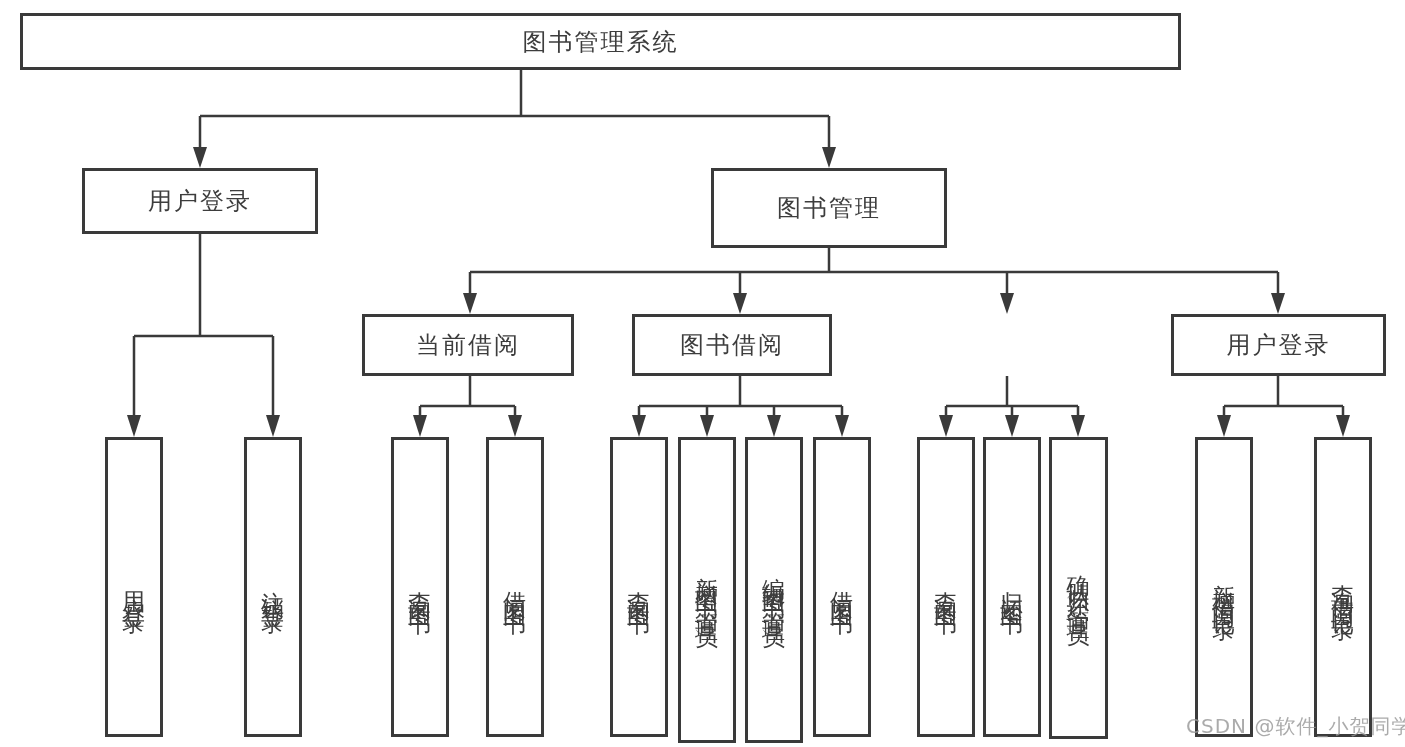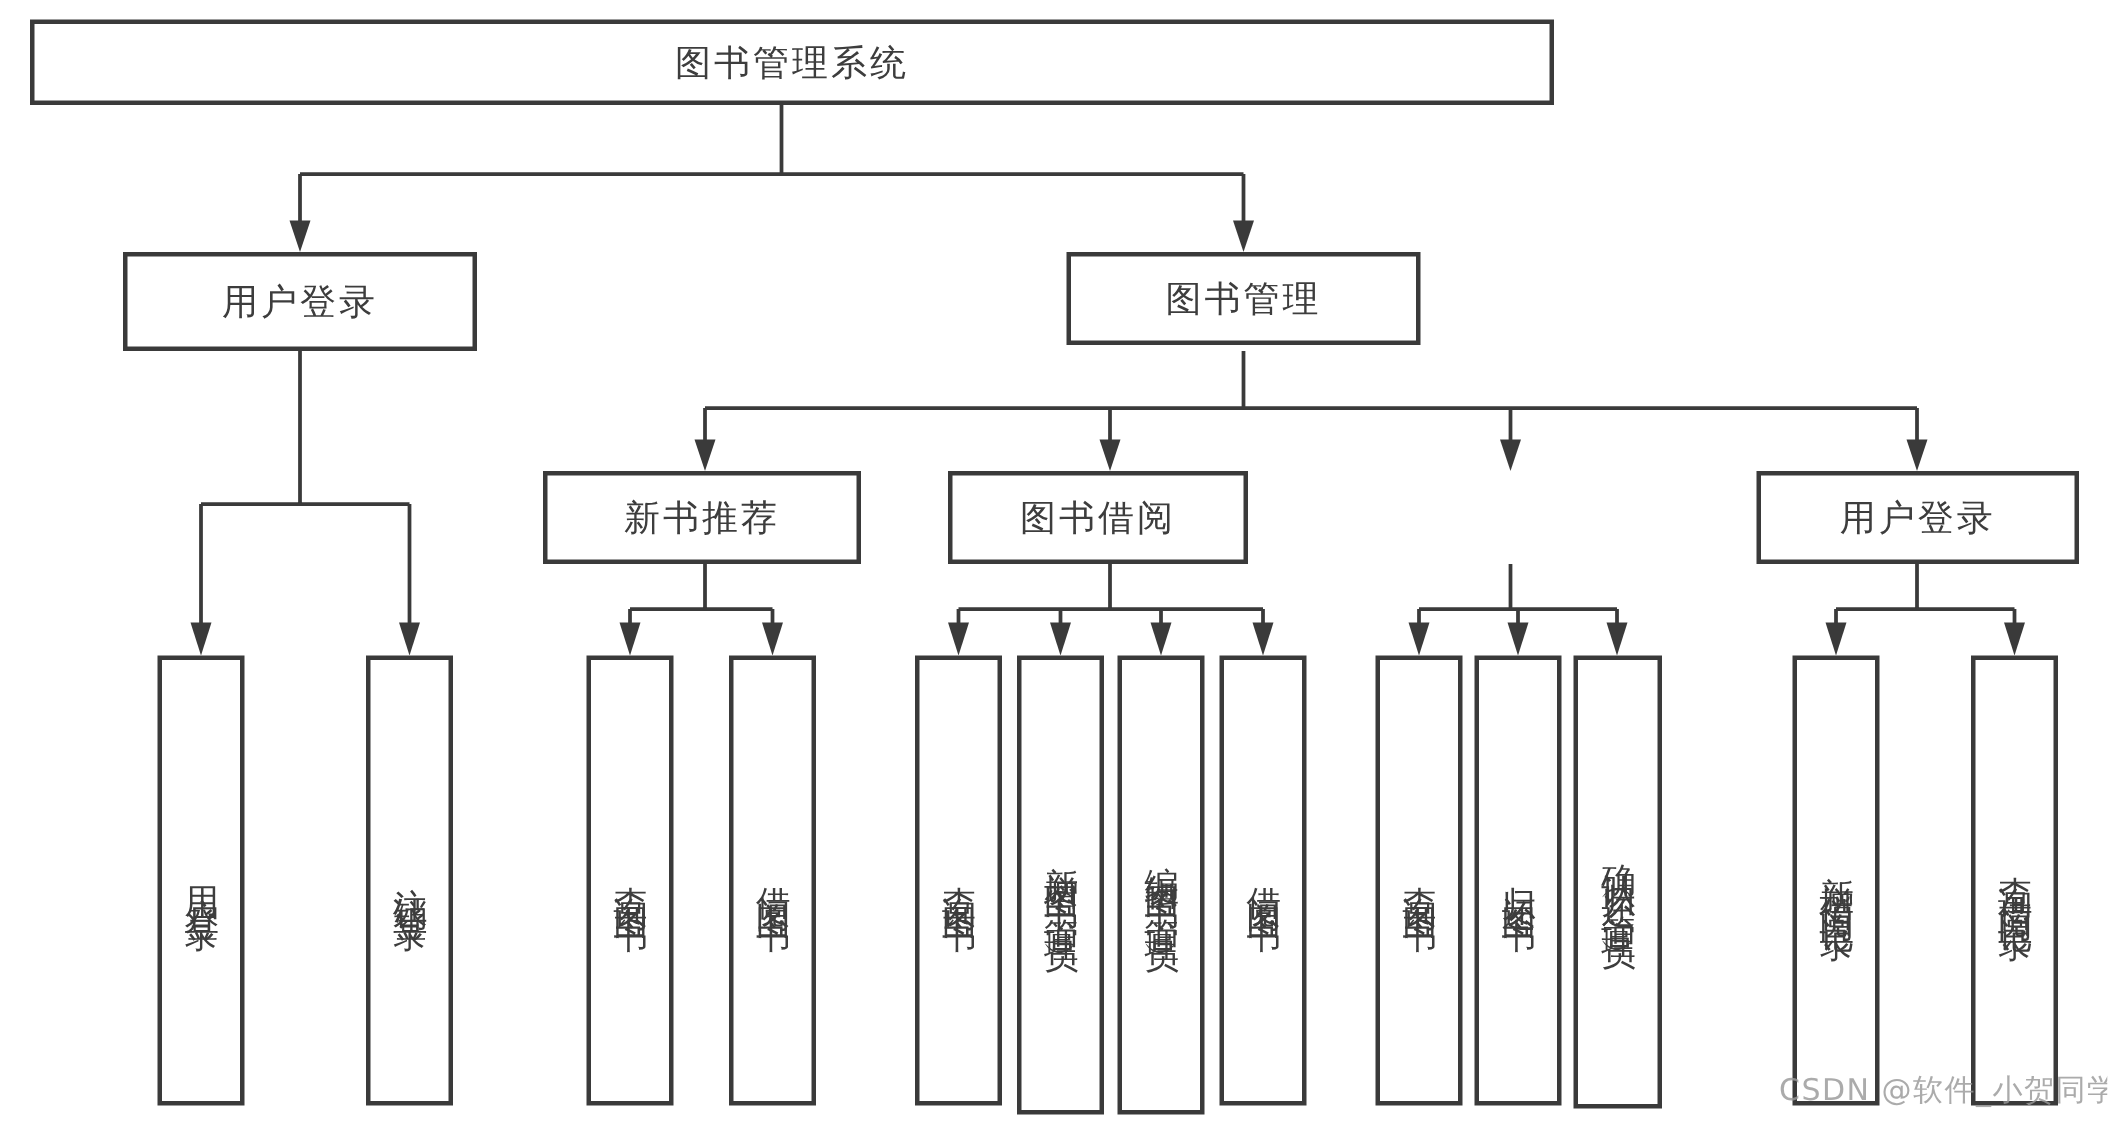--- a/index.html
+++ b/index.html
@@ -89,26 +89,26 @@
       <polygon points="767,415 781,415 774,437"></polygon>
       <polygon points="835,415 849,415 842,437"></polygon>
       <polygon points="939,415 953,415 946,437"></polygon>
       <polygon points="1005,415 1019,415 1012,437"></polygon>
       <polygon points="1071,415 1085,415 1078,437"></polygon>
       <polygon points="1217,415 1231,415 1224,437"></polygon>
       <polygon points="1336,415 1350,415 1343,437"></polygon>
     </g>
   </svg>
 
-  <div class="node hnode" style="left:20px; top:13px; width:1016px; height:57px;">图书管理系统</div>
+  <div class="node hnode" style="left:20px; top:13px; width:1161px; height:57px;">图书管理系统</div>
 
   <div class="node hnode" style="left:82px; top:168px; width:236px; height:66px;">用户登录</div>
-  <div class="node hnode" style="left:711px; top:168px; width:236px; height:62px;text-align:right;">图书管理</div>
+  <div class="node hnode" style="left:711px; top:168px; width:236px; height:80px;text-align:right;">图书管理</div>
 
-  <div class="node hnode" style="left:362px; top:314px; width:212px; height:62px;">新书推荐</div>
+  <div class="node hnode" style="left:362px; top:314px; width:212px; height:62px;">当前借阅</div>
   <div class="node hnode" style="left:632px; top:314px; width:200px; height:62px;">图书借阅</div>
   <div class="node hnode" style="left:1171px; top:314px; width:215px; height:62px;">用户登录</div>
 
   <div class="node vnode" style="left:105px; top:437px; width:58px; height:300px;">用户登录</div>
   <div class="node vnode" style="left:244px; top:437px; width:58px; height:300px;">注销登录</div>
 
   <div class="node vnode" style="left:391px; top:437px; width:58px; height:300px;">查询图书</div>
   <div class="node vnode" style="left:486px; top:437px; width:58px; height:300px;">借阅图书</div>
 
   <div class="node vnode" style="left:610px; top:437px; width:58px; height:300px;">查询图书</div>

